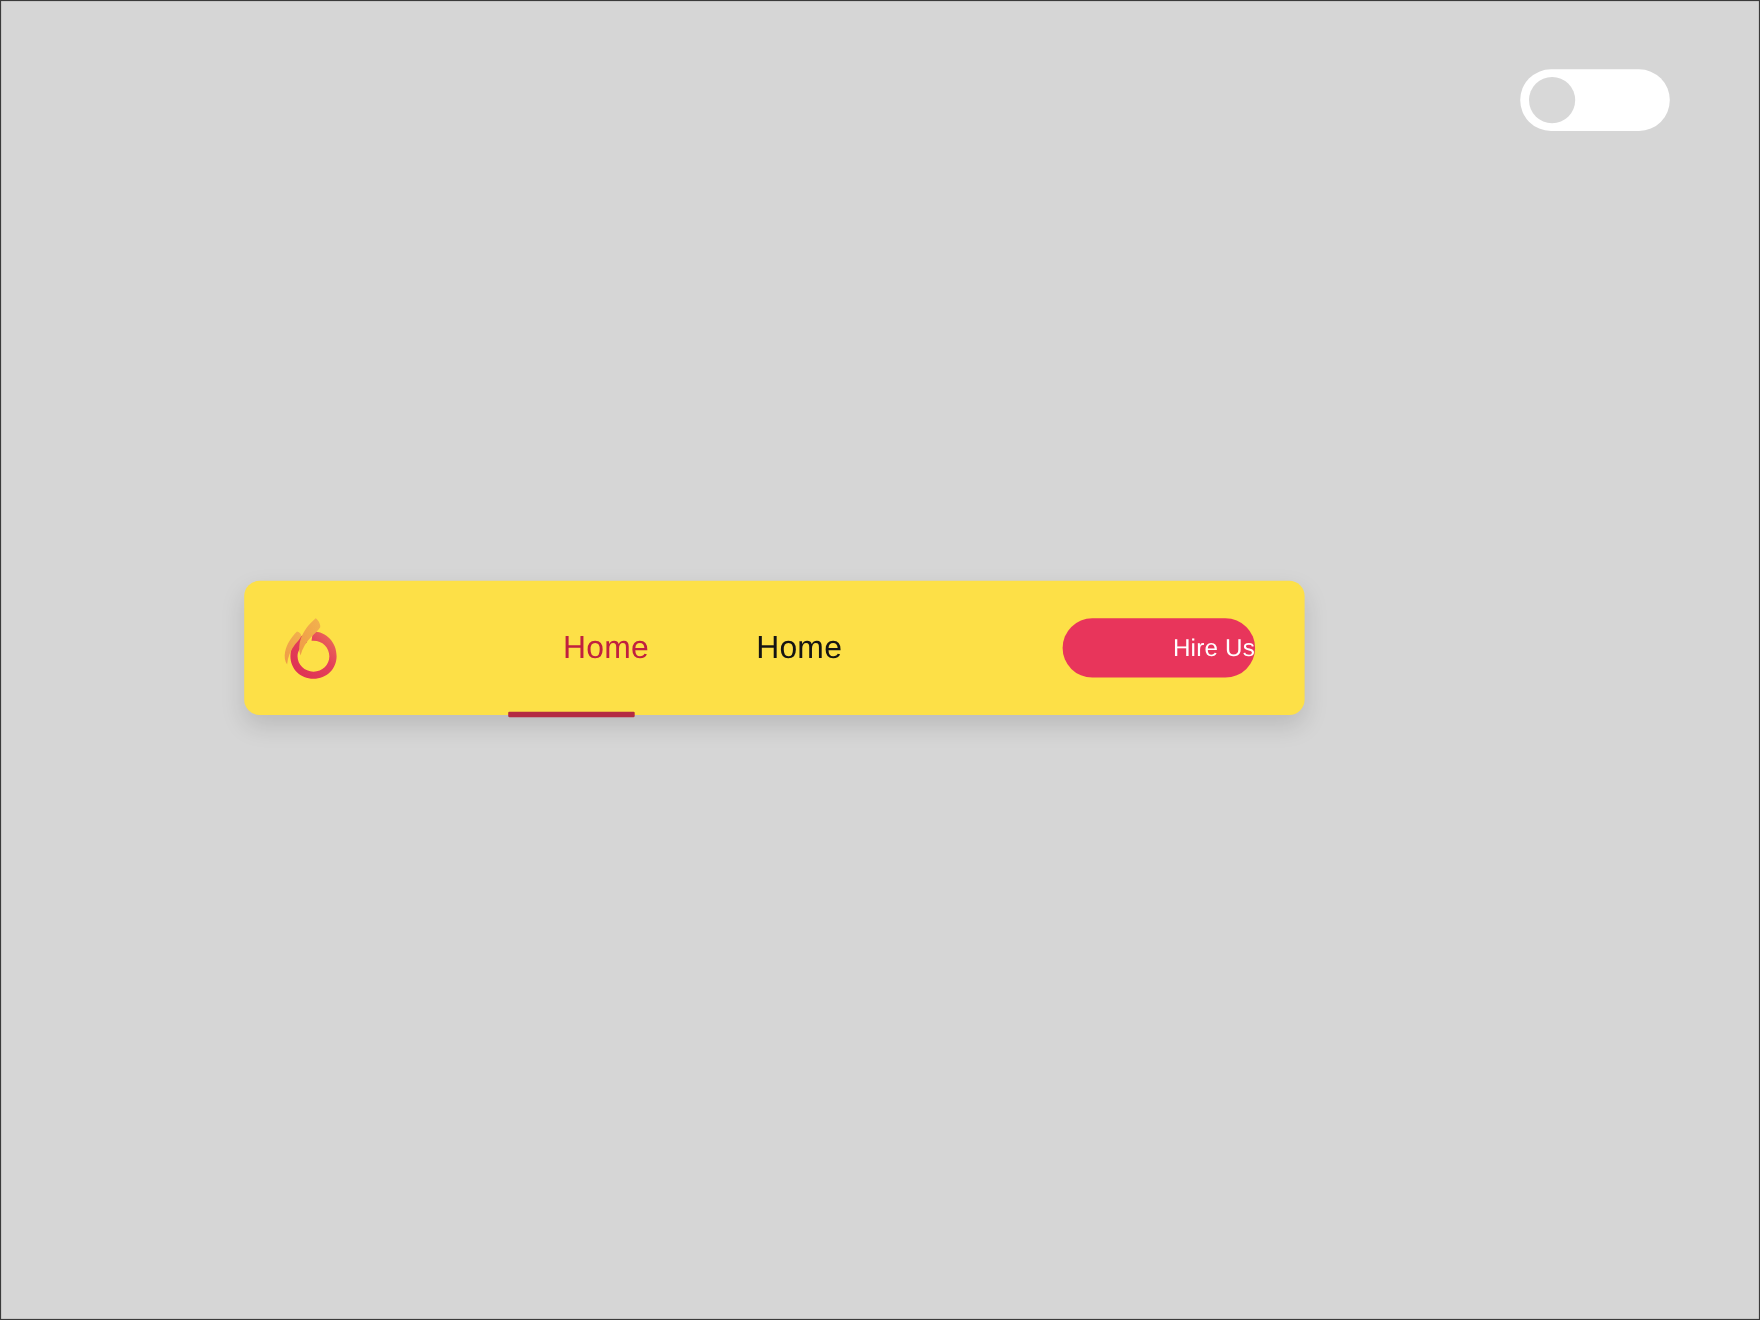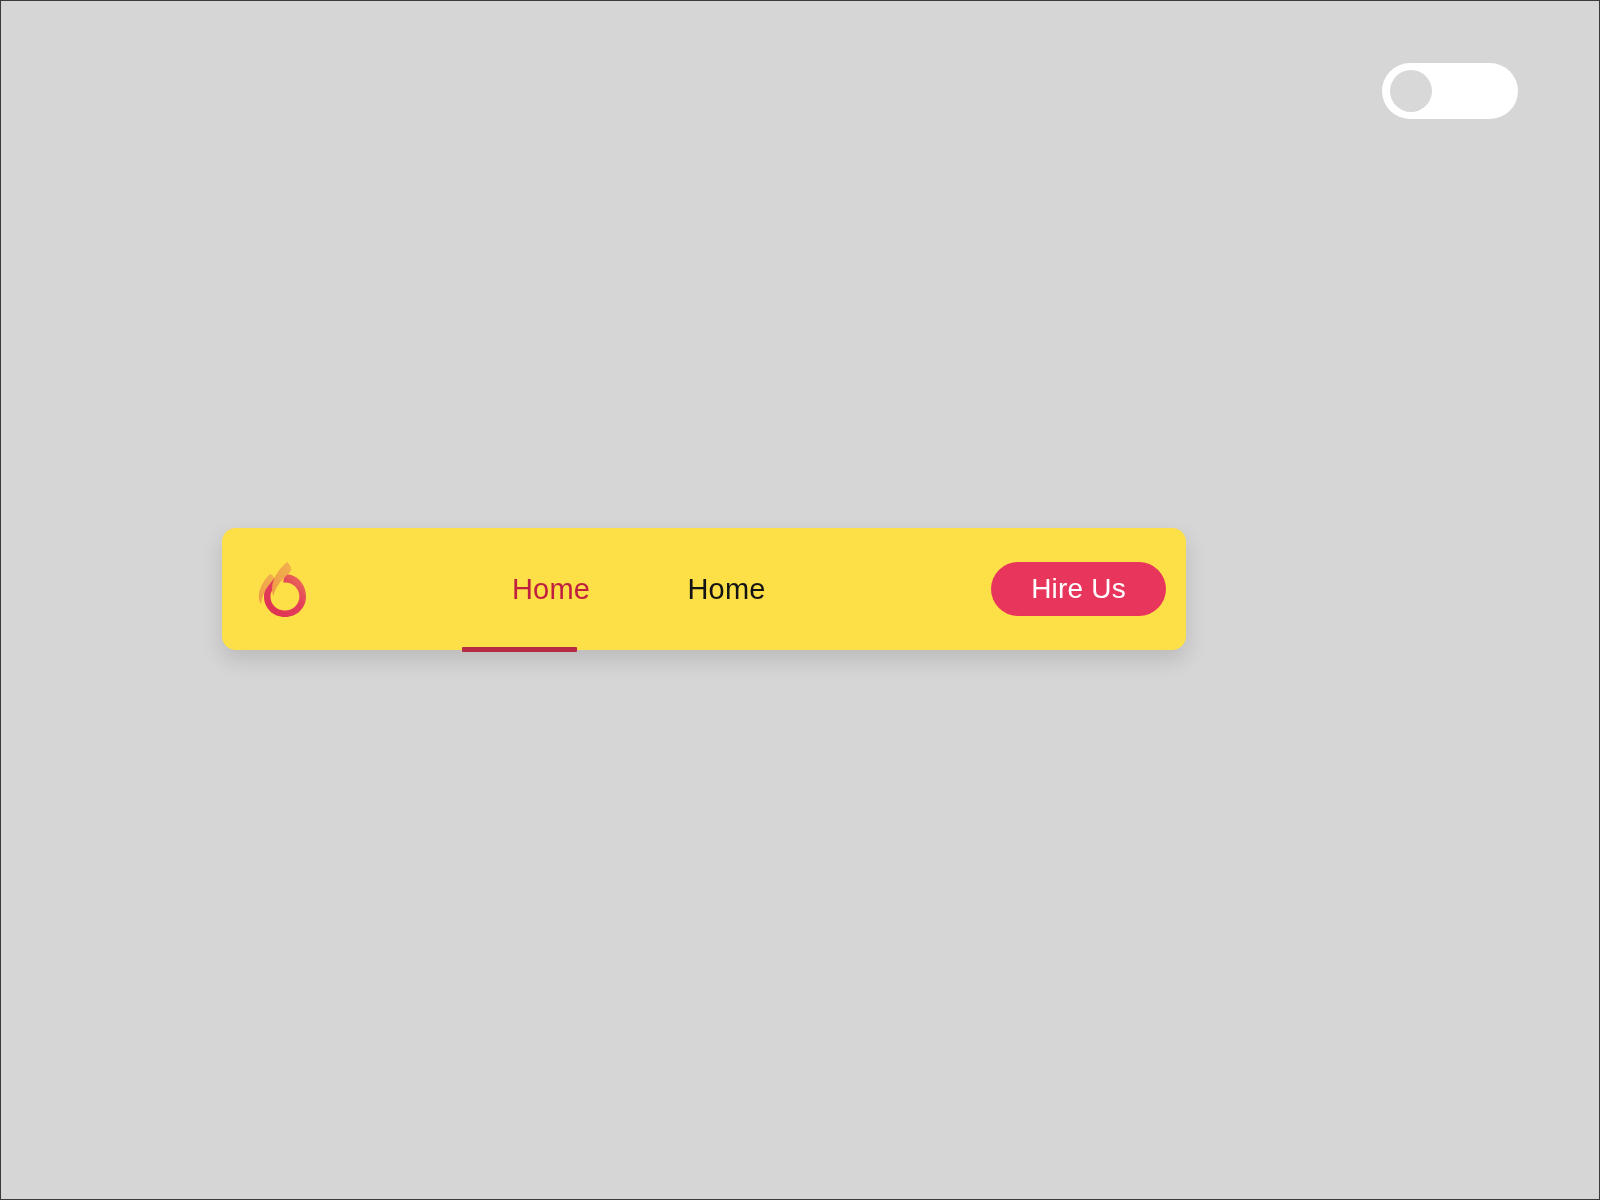--- a/index.html
+++ b/index.html
@@ -109,34 +109,34 @@
     left: 0;
     width: 115px;
     height: 5px;
     background: #b42b43;
     border-radius: 1px;
   }
 
   
   .hire-btn {
     position: absolute;
-    right: 20px;
+    right: 45px;
     top: 34px;
     width: 175px;
     height: 54px;
     border: none;
     border-radius: 27px;
     background: #e8355b;
     color: #ffffff;
     font-family: "Liberation Sans", sans-serif;
-    font-size: 28px;
+    font-size: 22px;
     letter-spacing: 0.2px;
     cursor: pointer;
     line-height: 54px;
-    text-align: center;
+    text-align: right;
     padding: 0;
   }
 </style>
 </head>
 <body>
 
 <div class="toggle-wrap">
   <div class="toggle-track" aria-label="Toggle dark mode">
     <div class="toggle-knob"></div>
   </div>

